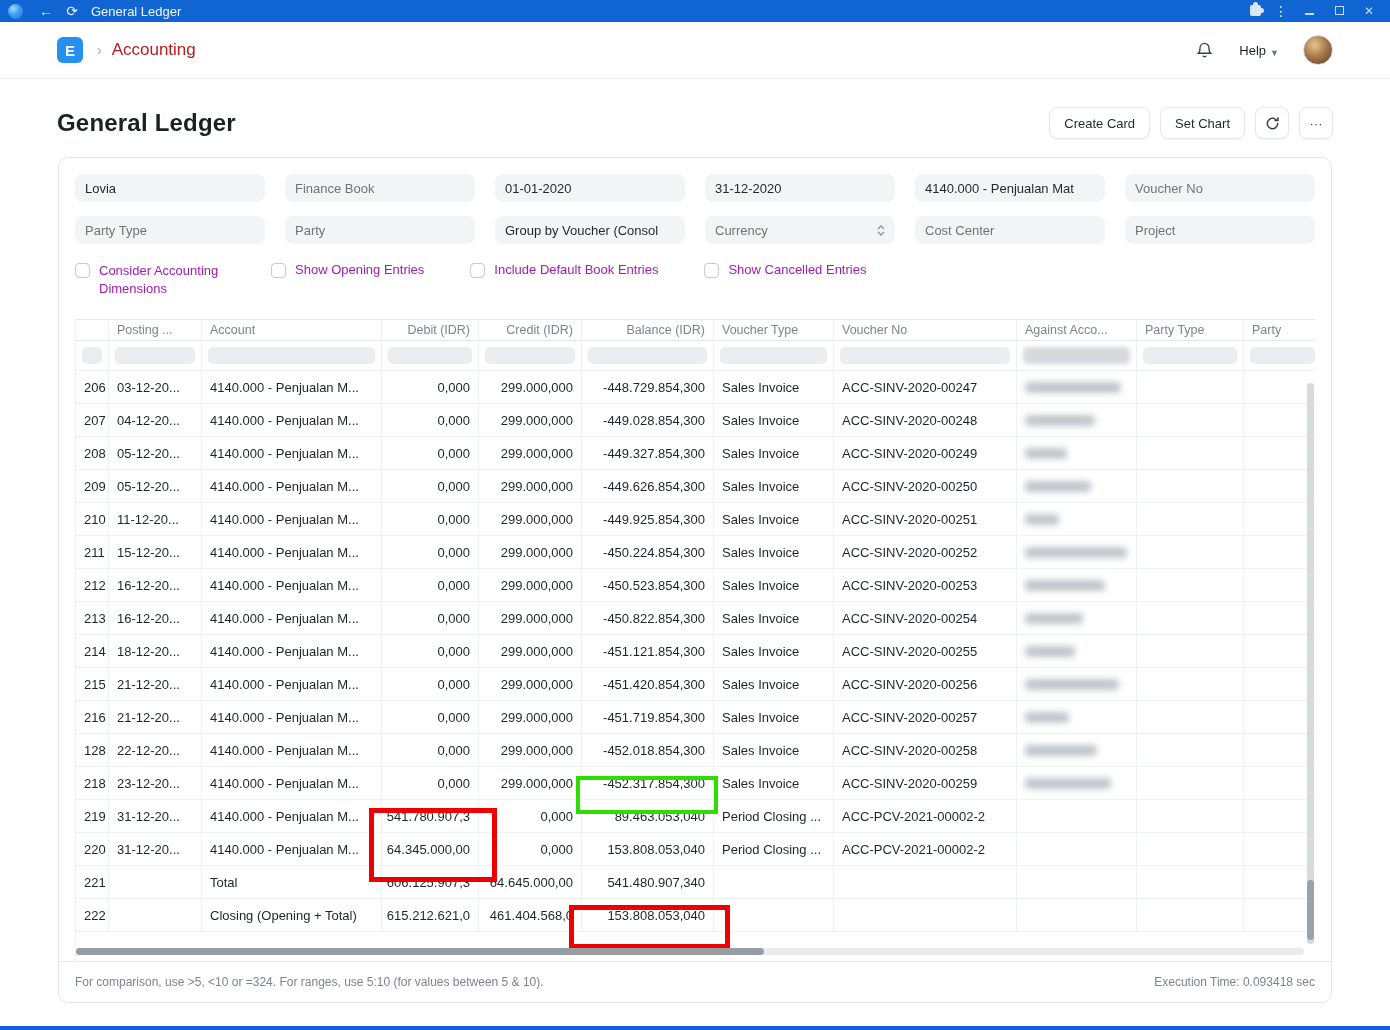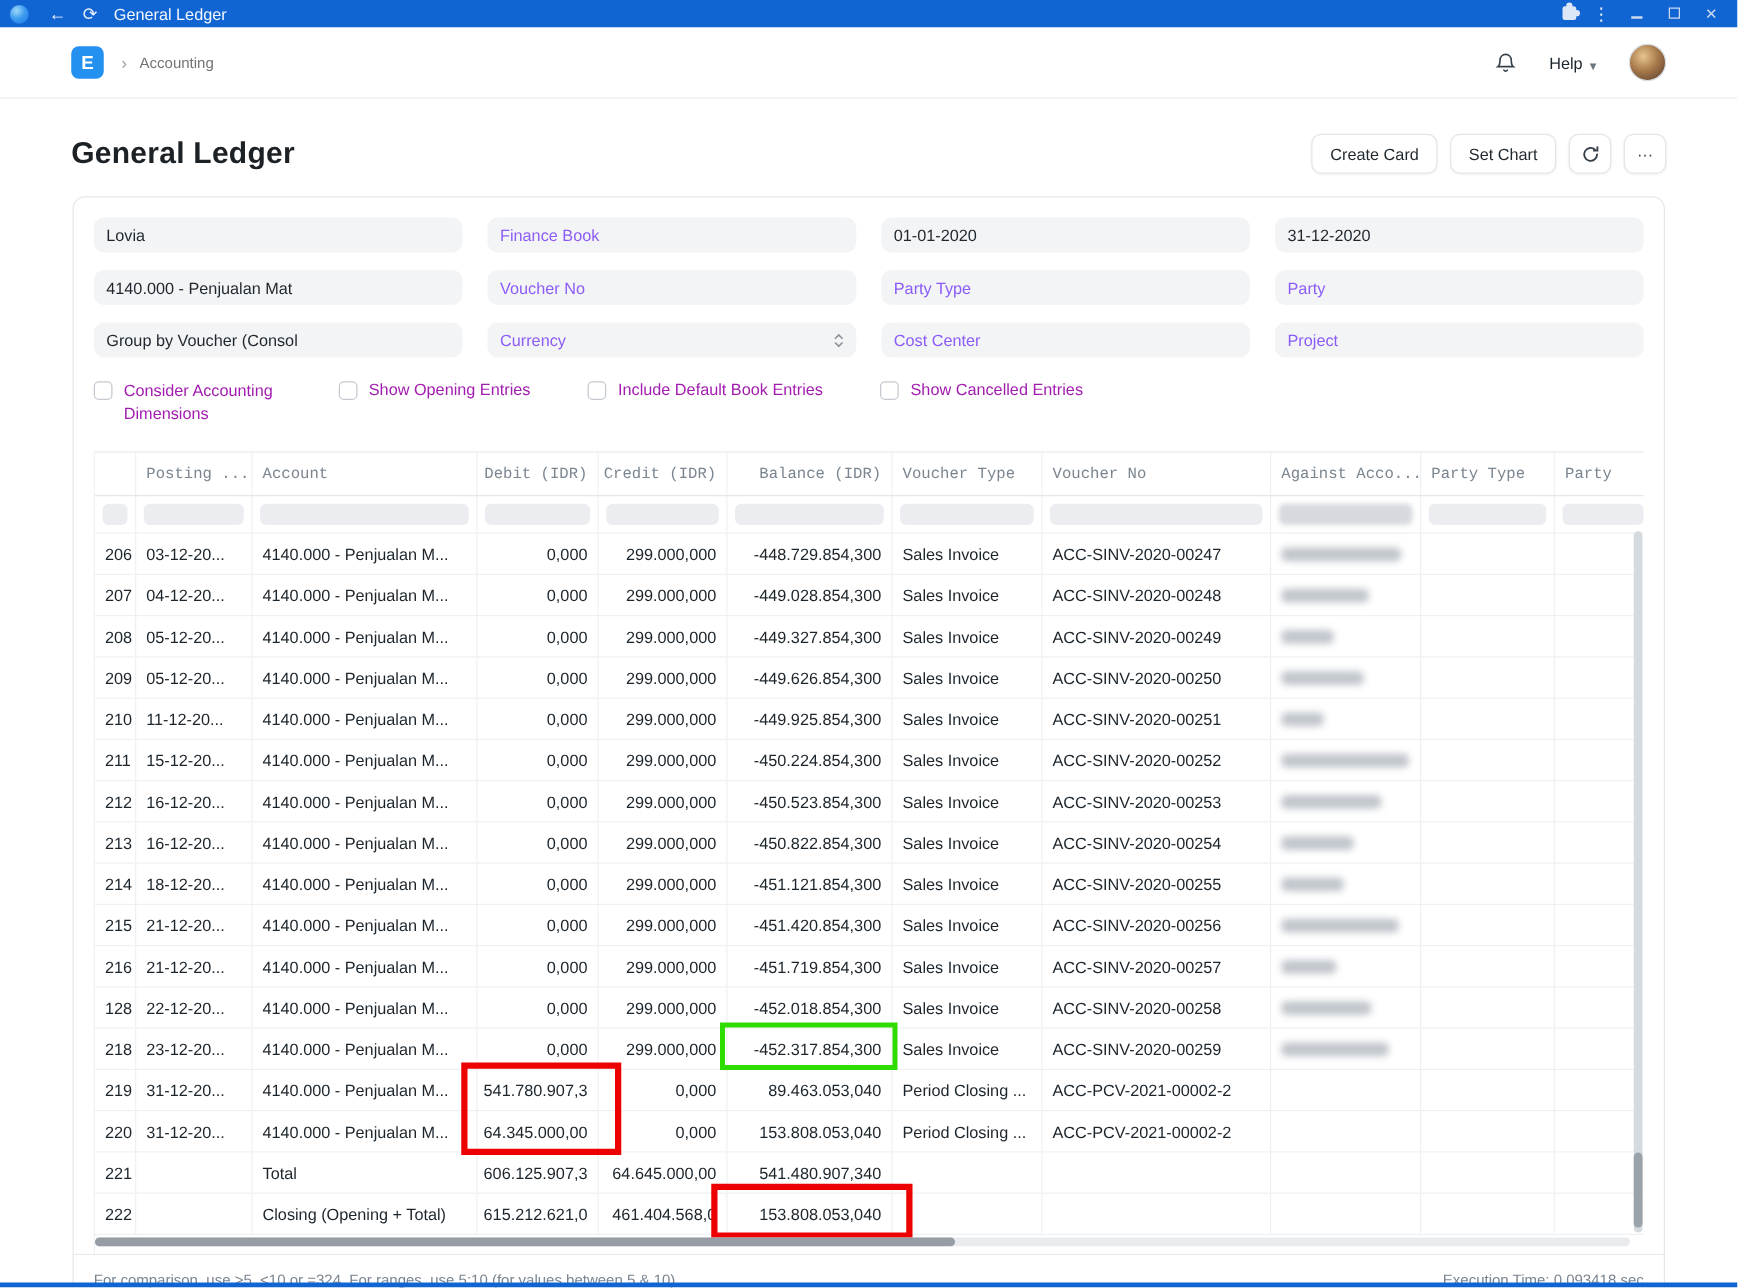--- a/index.html
+++ b/index.html
@@ -18,52 +18,52 @@
   .chrome .min-bar { display:inline-block; width:9px; height:2px; background:#cdd9ef; }
   .chrome .max-box { display:inline-block; width:9px; height:9px; border:1.5px solid #cdd9ef; }
   .puzzle { display:inline-block; position:relative; width:11px; height:11px; background:#dbe6f7; border-radius:2px; }
   .puzzle::before { content:""; position:absolute; left:3px; top:-3px; width:5px; height:5px; border-radius:50%; background:#dbe6f7; }
   .puzzle::after  { content:""; position:absolute; right:-3px; top:3px; width:5px; height:5px; border-radius:50%; background:#dbe6f7; }
 
   
   .navbar { height:57px; background:#fff; border-bottom:1px solid #eaedf0; display:flex; align-items:center; padding:0 57px 0 57px; }
   .logo { width:26px; height:26px; border-radius:6px; background:#2490ef; color:#fff; font-weight:700; font-size:15px; display:flex; align-items:center; justify-content:center; }
   .crumb-sep { color:#9aa3ab; margin:0 10px 0 14px; font-size:14px; }
-  .crumb { font-size:12px; color:#737373; font-weight:500; }
+  .crumb { font-size:17px; color:#b91c1c; font-weight:500; }
   .nav-spacer { flex:1; }
   .searchbox { width:300px; height:32px; background:#f0f2f4; border-radius:8px; display:flex; align-items:center; padding:0 10px; color:#98a1a9; font-size:13px; gap:7px; }
   .nav-ico { margin-left:24px; color:#36414b; display:flex; align-items:center; }
   .help { margin-left:26px; font-size:13px; color:#1c252c; display:flex; align-items:flex-end; gap:4px; }
   .caret { font-size:9px; color:#6c7680; }
   .avatar { width:30px; height:30px; border-radius:50%; margin-left:24px; background:radial-gradient(circle at 38% 32%, #e8c48f 0%, #a97b4c 45%, #4c3category 0, #53392a 100%); background:radial-gradient(circle at 38% 32%, #e8c48f 0%, #a97b4c 45%, #53392a 100%); border:1px solid #d8dde2; }
 
   
   .page-head { display:flex; align-items:center; padding:28px 57px 18px 57px; }
   .page-title { font-size:24px; font-weight:700; color:#1c2126; letter-spacing:.2px; }
   .ph-spacer { flex:1; }
   .btn { height:32px; background:#fff; border:1px solid #e3e7eb; border-radius:8px; font-size:13px; color:#1f272e; padding:0 14px; display:flex; align-items:center; box-shadow:0 .5px 1.5px rgba(0,0,0,.05); margin-left:10px; font-family:inherit; cursor:pointer; }
   .btn.icon { width:34px; justify-content:center; padding:0; color:#36414b; }
 
   
   .card { position:relative; width:1274px; margin:0 0 0 58px; border:1px solid #e3e7ea; border-radius:10px; background:#fff; padding:16px 16px 0 16px; }
 
-  .f-grid { display:grid; grid-template-columns:repeat(4,1fr); gap:14px 20px; }
+  .f-grid { display:grid; grid-template-columns:repeat(6,1fr); gap:14px 20px; }
   .f-input { height:28px; background:#f3f4f6; border-radius:8px; font-size:13px; display:flex; align-items:center; padding:0 10px; overflow:hidden; white-space:nowrap; }
   .f-input.filled { color:#1f272e; }
-  .f-input.ph { color:#8b5cf6; }
+  .f-input.ph { color:#737373; }
   .f-input .selcaret { margin-left:auto; display:flex; flex-direction:column; gap:1px; color:#8a939b; }
 
   .cb-row { display:flex; align-items:flex-start; gap:46px; margin-top:18px; }
   .cb { display:flex; align-items:flex-start; gap:9px; font-size:13px; color:#a21caf; cursor:pointer; }
   .cb .box { width:15px; height:15px; border:1px solid #c4cad0; border-radius:4px; background:#fff; flex:0 0 auto; margin-top:1px; }
   .cb .wrap { width:126px; line-height:1.35; }
 
   
   .table-wrap { position:relative; margin-top:22px; height:642px; overflow:hidden; border-left:1px solid #eef1f3; }
-  .thead { display:flex; height:36px; border-top:1px solid #e4e7ea; border-bottom:1px solid #e4e7ea;font-family:Liberation Mono, monospace; }
+  .thead { display:flex; height:22px; border-top:1px solid #e4e7ea; border-bottom:1px solid #e4e7ea; }
   .th { display:flex; align-items:center; padding:0 8px; font-size:12.5px; color:#7a8590; font-weight:500; border-right:1px solid #eef1f3; overflow:hidden; white-space:nowrap; }
   .tfilter { display:flex; height:30px; border-bottom:1px solid #eef1f3; }
   .tf { display:flex; align-items:center; padding:0 6px; border-right:1px solid #eef1f3; }
   .chip { height:17px; background:#ebedf0; border-radius:5px; width:100%; }
   .chip.tiny { width:21px; }
   .chip.redacted { filter:blur(2px); background:#d6d9dd; }
   .tr { display:flex; height:33px; border-bottom:1px solid #eef1f3; }
   .td { display:flex; align-items:center; padding:0 8px; font-size:13px; color:#1c252c; border-right:1px solid #eef1f3; overflow:hidden; white-space:nowrap; }
   .num { justify-content:flex-end; }
   .tr.total .td { font-weight:500; }

